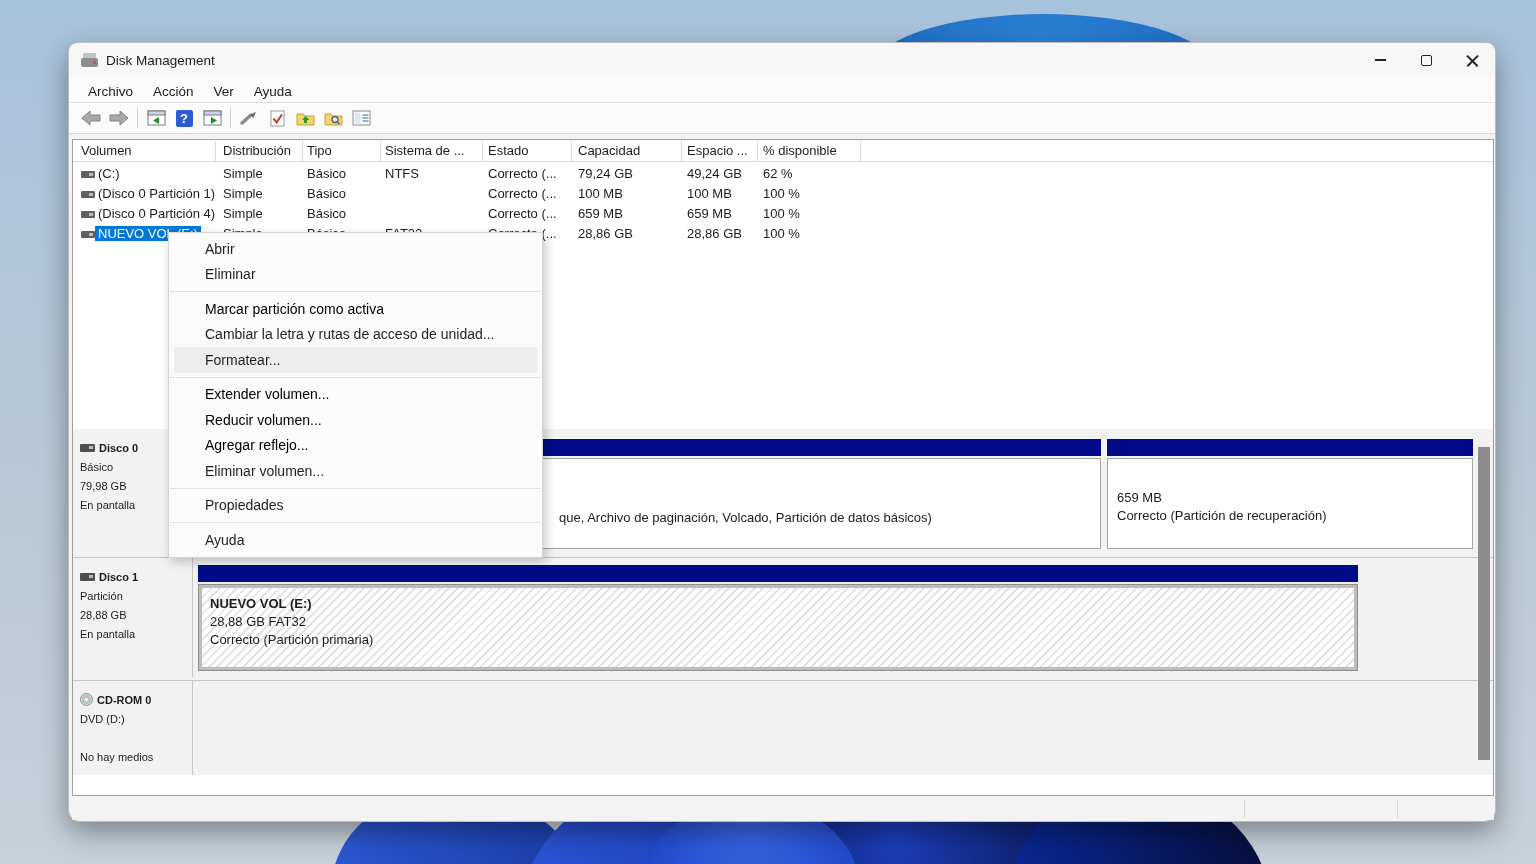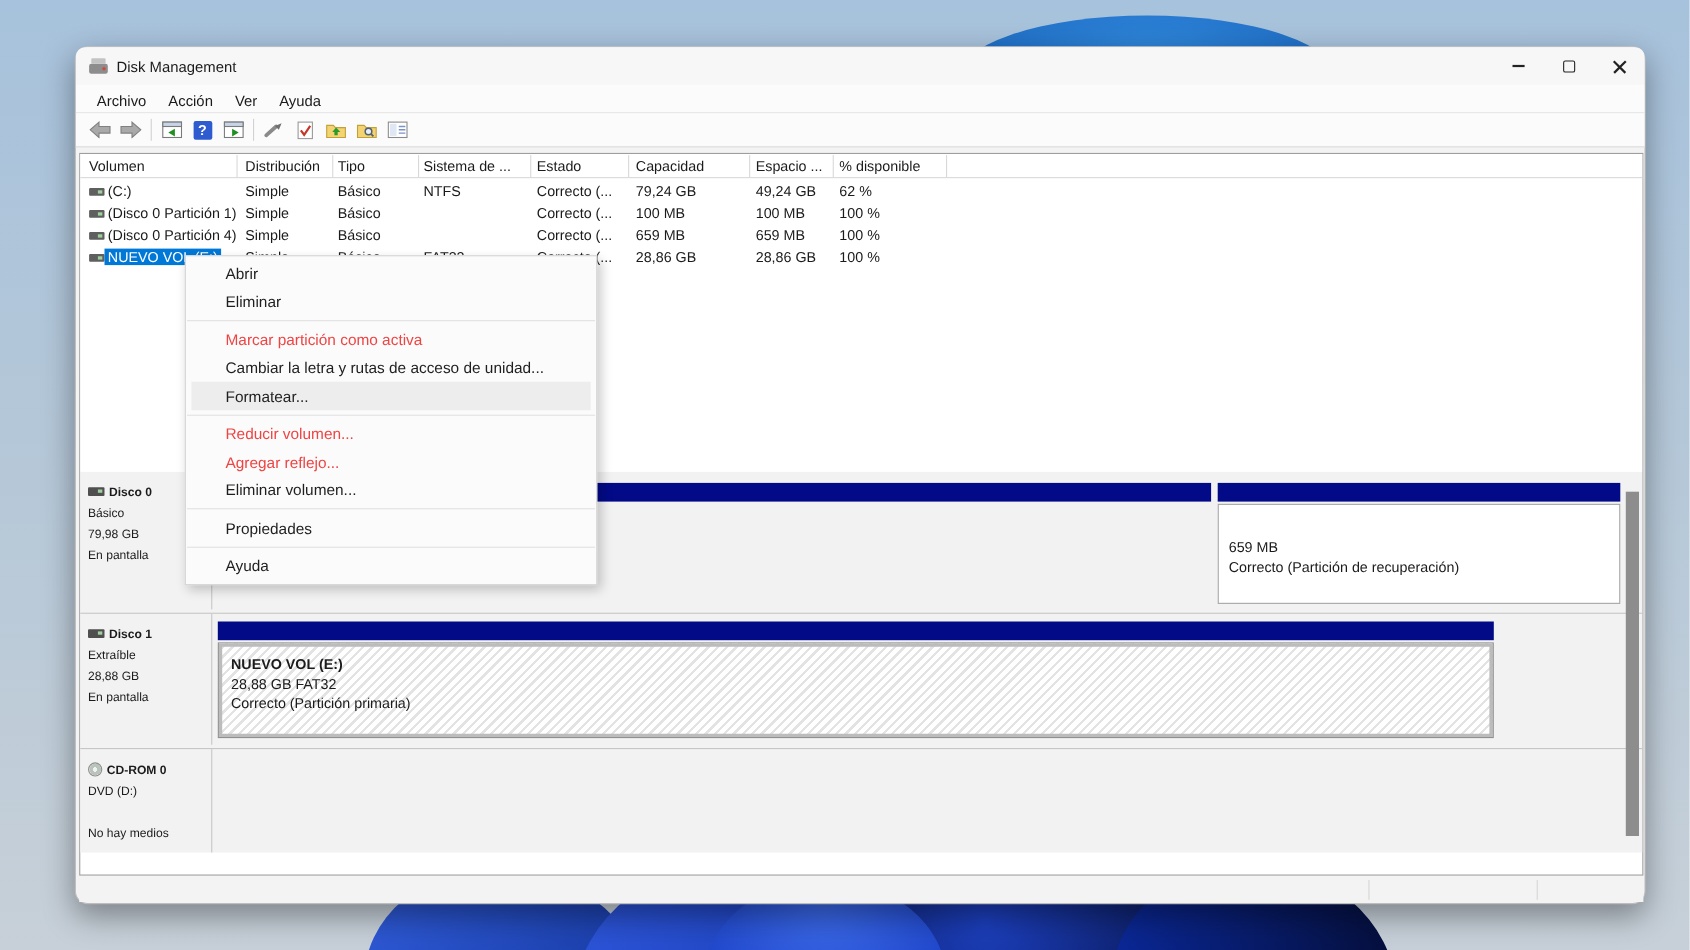--- a/index.html
+++ b/index.html
@@ -94,21 +94,21 @@
   .lsq.navy { background:#1d1db5; border:1px solid #10106e; margin-left:22px; }
 
   
   .statusbar { position:absolute; left:3px; top:755px; width:1422px; height:22px; background:#f3f3f3; }
   .ssep { position:absolute; top:2px; height:18px; width:1px; background:#d6d6d6; }
 
   
   .cmenu { position:absolute; z-index:10; left:168px; top:232px; width:375px; background:#fbfbfb;
            border:1px solid #d4d4d4; box-shadow:3px 4px 10px rgba(0,0,0,.22); padding:3px 0 4px 0; }
   .citem { height:25.5px; display:flex; align-items:center; padding-left:36px; font-size:14px; color:#1f1f1f; }
-  .citem.disabled { color:#ef4444; }
+  .citem.disabled { color:#000000; }
   .citem.hover { background:#ededed; margin:0 5px; padding-left:31px; }
   .csep { height:1px; background:#e2e2e2; margin:4px 1px; }
 </style>
 </head>
 <body>
 
 <div class="wp dome"></div>
 <div class="wp petal p1"></div>
 <div class="wp petal p2"></div>
 <div class="wp petal p3"></div>
@@ -280,34 +280,37 @@
 
       <div class="drow drow0">
         <div class="dlabel">
           <span class="disk-ico"></span><span class="dname">Disco 0</span><br>
           <span>Básico</span><br>
           <span>79,98 GB</span><br>
           <span>En pantalla</span>
         </div>
         <div class="bar" style="left:125px; top:10px; width:903px; height:110px;">
           <div class="strip"></div>
+          <div class="body" style="padding-left:0;">
+            <span style="position:absolute; left:360px; top:50px;">que, Archivo de paginación, Volcado, Partición de datos básicos)</span>
+          </div>
         </div>
         <div class="bar" style="left:1034px; top:10px; width:366px; height:110px;">
           <div class="strip"></div>
           <div class="body" style="padding-top:30px;">
             <span>659 MB</span><br>
             <span>Correcto (Partición de recuperación)</span>
           </div>
         </div>
       </div>
 
       <div class="drow drow1">
         <div class="dlabel">
           <span class="disk-ico"></span><span class="dname">Disco 1</span><br>
-          <span>Extraíble</span><br>
+          <span>Partición</span><br>
           <span>28,88 GB</span><br>
           <span>En pantalla</span>
         </div>
         <div class="bar selected" style="left:125px; top:7px; width:1160px; height:106px;">
           <div class="strip"></div>
           <div class="body">
             <span class="bname">NUEVO VOL  (E:)</span><br>
             <span>28,88 GB FAT32</span><br>
             <span>Correcto (Partición primaria)</span>
           </div>
@@ -335,20 +338,21 @@
 </div>
 
 <div class="cmenu">
   <div class="citem">Abrir</div>
   <div class="citem">Eliminar</div>
   <div class="csep"></div>
   <div class="citem disabled">Marcar partición como activa</div>
   <div class="citem">Cambiar la letra y rutas de acceso de unidad...</div>
   <div class="citem hover">Formatear...</div>
   <div class="csep"></div>
+  <div class="citem disabled">Extender volumen...</div>
   <div class="citem disabled">Reducir volumen...</div>
   <div class="citem disabled">Agregar reflejo...</div>
   <div class="citem">Eliminar volumen...</div>
   <div class="csep"></div>
   <div class="citem">Propiedades</div>
   <div class="csep"></div>
   <div class="citem">Ayuda</div>
 </div>
 
 </body></html>

